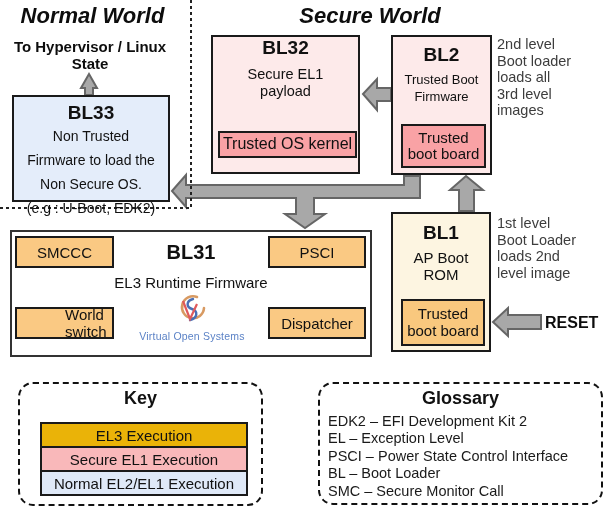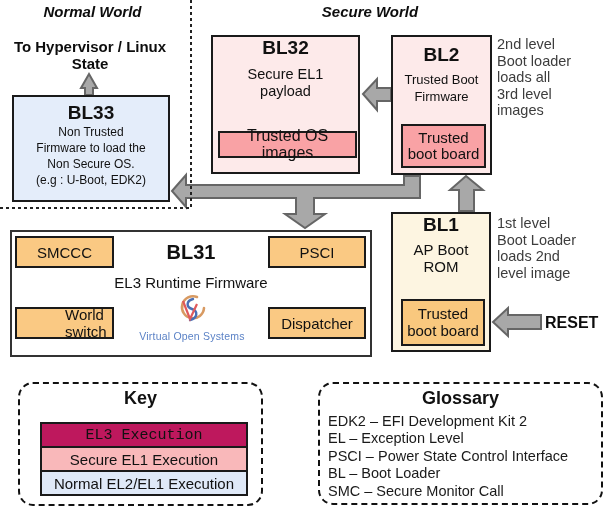--- a/index.html
+++ b/index.html
@@ -5,44 +5,44 @@
   html,body{margin:0;padding:0;background:#fff;}
   .stage{
     position:relative;width:616px;height:520px;overflow:hidden;
     font-family:"Liberation Sans",sans-serif;color:#111;background:#fff;
   }
   .abs{position:absolute;}
   .pre{white-space:pre-line;}
   .ctr{text-align:center;}
 
   
-  .world-title{font-size:15px;font-weight:bold;font-style:italic;color:#0d0d0d;}
+  .world-title{font-size:22px;font-weight:bold;font-style:italic;color:#0d0d0d;}
 
   
   .vdash{width:2px;background:repeating-linear-gradient(to bottom,#222 0 3px,transparent 3px 6px);}
   .hdash{height:2px;background:repeating-linear-gradient(to right,#222 0 3px,transparent 3px 6px);}
 
   
   .box{position:absolute;border:2px solid #1a1a1a;box-sizing:border-box;}
   .box-title{font-weight:bold;font-size:19px;text-align:center;}
   .box-body{font-size:14.5px;text-align:center;line-height:16.5px;}
   .inner-box{position:absolute;border:2px solid #1a1a1a;box-sizing:border-box;
              display:flex;align-items:center;justify-content:center;
              font-size:15.5px;text-align:center;line-height:16.5px;}
 
   .bl33{left:12px;top:95px;width:158px;height:107px;background:#e4edfa;padding-top:5px;}
-  .bl33 .box-body{font-size:12px;line-height:16px;}
+  .bl33 .box-body{font-size:14px;line-height:24px;}
 
   .bl32{left:211px;top:35px;width:149px;height:139px;background:#fdeaea;padding-top:0;}
   .bl32-inner{left:5px;top:94px;width:139px;height:27px;background:#f9a2a5;font-size:16px;}
 
   .bl2{left:391px;top:35px;width:101px;height:140px;background:#fdeaea;padding-top:7px;}
   .bl2-inner{left:8px;top:87px;width:85px;height:44px;background:#f9a2a5;font-size:15px;}
 
-  .bl1{left:391px;top:212px;width:100px;height:140px;background:#fdf5e1;}
+  .bl1{left:391px;top:212px;width:100px;height:140px;background:#fdf5e1;padding-top:8px;}
   .bl1-inner{left:8px;top:85px;width:84px;height:47px;background:#f9c87e;font-size:15px;}
 
   .bl31{left:10px;top:230px;width:362px;height:127px;background:#ffffff;border-color:#333;}
   .bl31-title{position:absolute;left:0;top:9px;width:100%;text-align:center;
               font-weight:bold;font-size:20px;}
   .bl31-sub{position:absolute;left:0;top:42px;width:100%;text-align:center;font-size:15px;}
   .module{position:absolute;border:2px solid #1a1a1a;box-sizing:border-box;background:#fac983;
           display:flex;align-items:center;justify-content:center;font-size:15px;}
   .mod-smccc{left:3px;top:4px;width:99px;height:32px;}
   .mod-psci{right:4px;top:4px;width:98px;height:32px;}
@@ -97,21 +97,21 @@
     <div class="box-body pre">Non Trusted
 Firmware to load the
 Non Secure OS.
 (e.g : U-Boot, EDK2)</div>
   </div>
 
   <div class="box bl32">
     <div class="box-title">BL32</div>
     <div class="box-body pre" style="margin-top:7px;">Secure EL1
 payload</div>
-    <div class="inner-box bl32-inner">Trusted OS images</div>
+    <div class="inner-box bl32-inner">Trusted OS kernel</div>
   </div>
 
   <div class="box bl2">
     <div class="box-title">BL2</div>
     <div class="box-body pre" style="margin-top:6px;font-size:13px;">Trusted Boot
 Firmware</div>
     <div class="inner-box bl2-inner pre">Trusted
 boot board</div>
   </div>
   <div class="abs note" style="left:497px;top:36px;width:115px;">2nd level
@@ -146,21 +146,21 @@
         <path d="M18 7 C 11 9, 11 15, 17 17 C 23 19, 23 26, 15 28" fill="none" stroke="#4a6fb5" stroke-width="2.4" stroke-linecap="round"></path>
         <path d="M8 9 L 15 27 L 22 12" fill="none" stroke="#e05a5c" stroke-width="2.2" stroke-linejoin="miter"></path>
       </svg>
       <div class="vos-text">Virtual Open Systems</div>
     </div>
   </div>
 
   <div class="dashed-panel" style="left:18px;top:382px;width:245px;height:124px;">
     <div class="panel-title">Key</div>
     <div class="key-rows">
-      <div class="key-row" style="background:#be185d;font-family:Liberation Mono, monospace;">EL3 Execution</div>
+      <div class="key-row" style="background:#eab308;">EL3 Execution</div>
       <div class="key-row" style="background:#f9b8ba;">Secure EL1 Execution</div>
       <div class="key-row" style="background:#dfe9f8;">Normal EL2/EL1 Execution</div>
     </div>
   </div>
 
   <div class="dashed-panel" style="left:318px;top:382px;width:285px;height:123px;">
     <div class="panel-title">Glossary</div>
     <div class="glossary-items">
       <div class="glossary-item">EDK2 – EFI Development Kit 2</div>
       <div class="glossary-item">EL – Exception Level</div>

